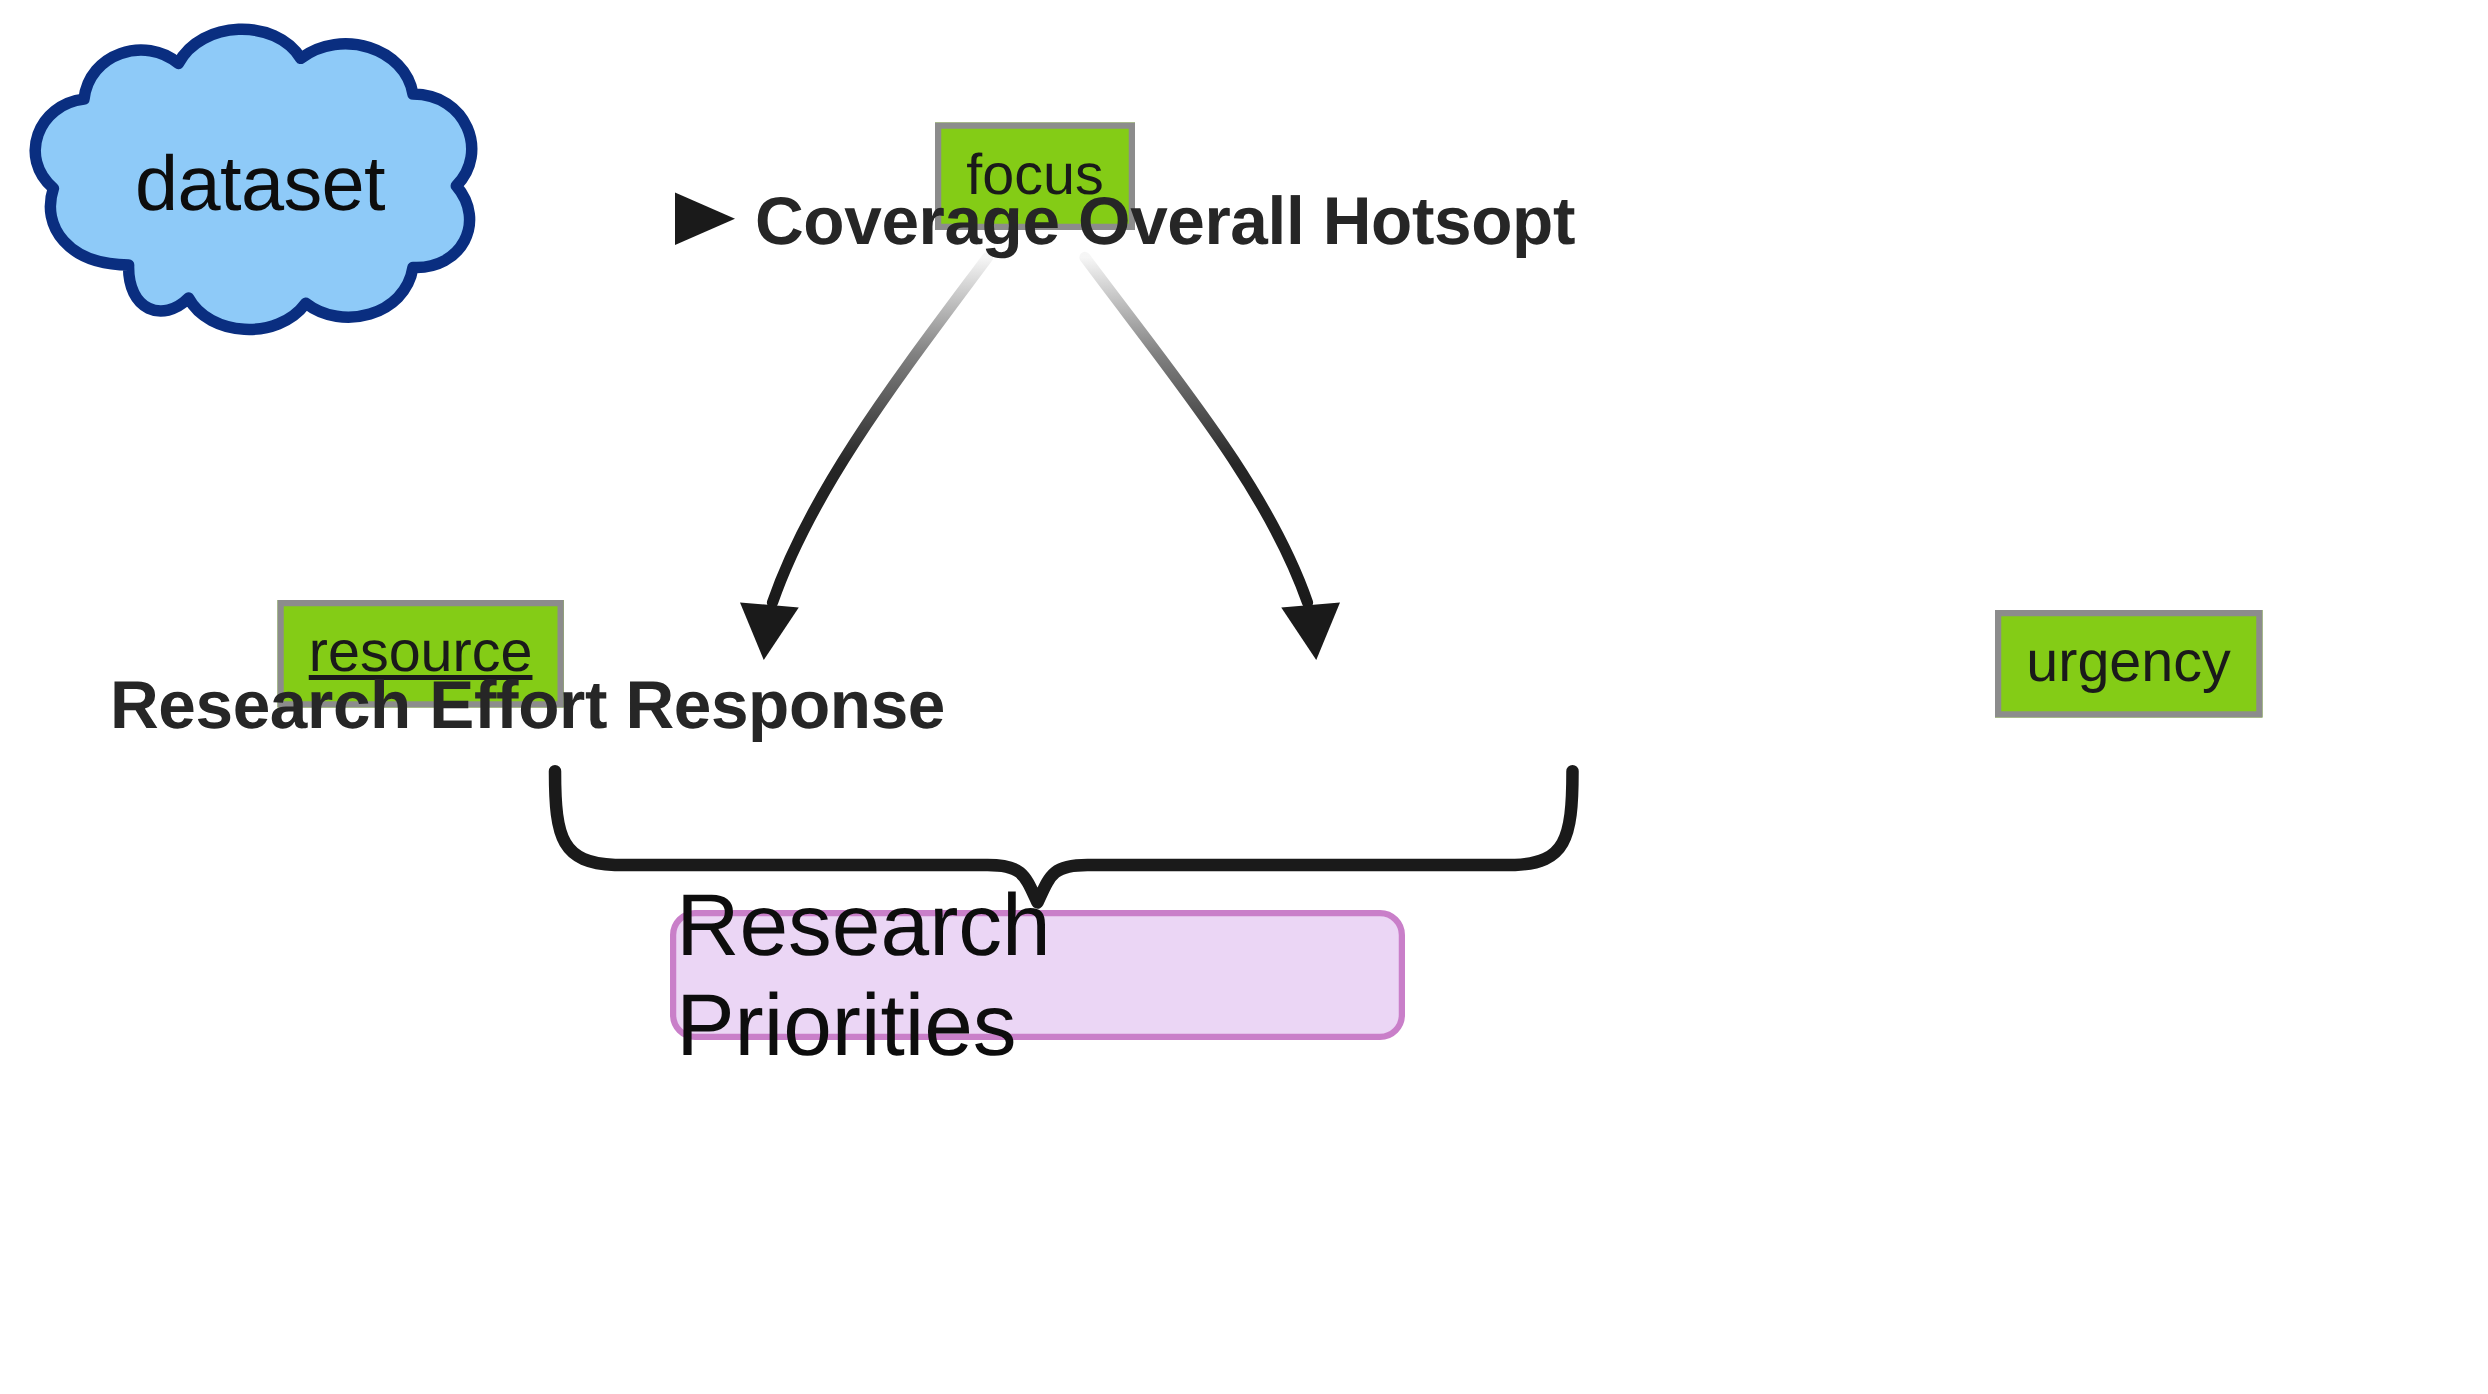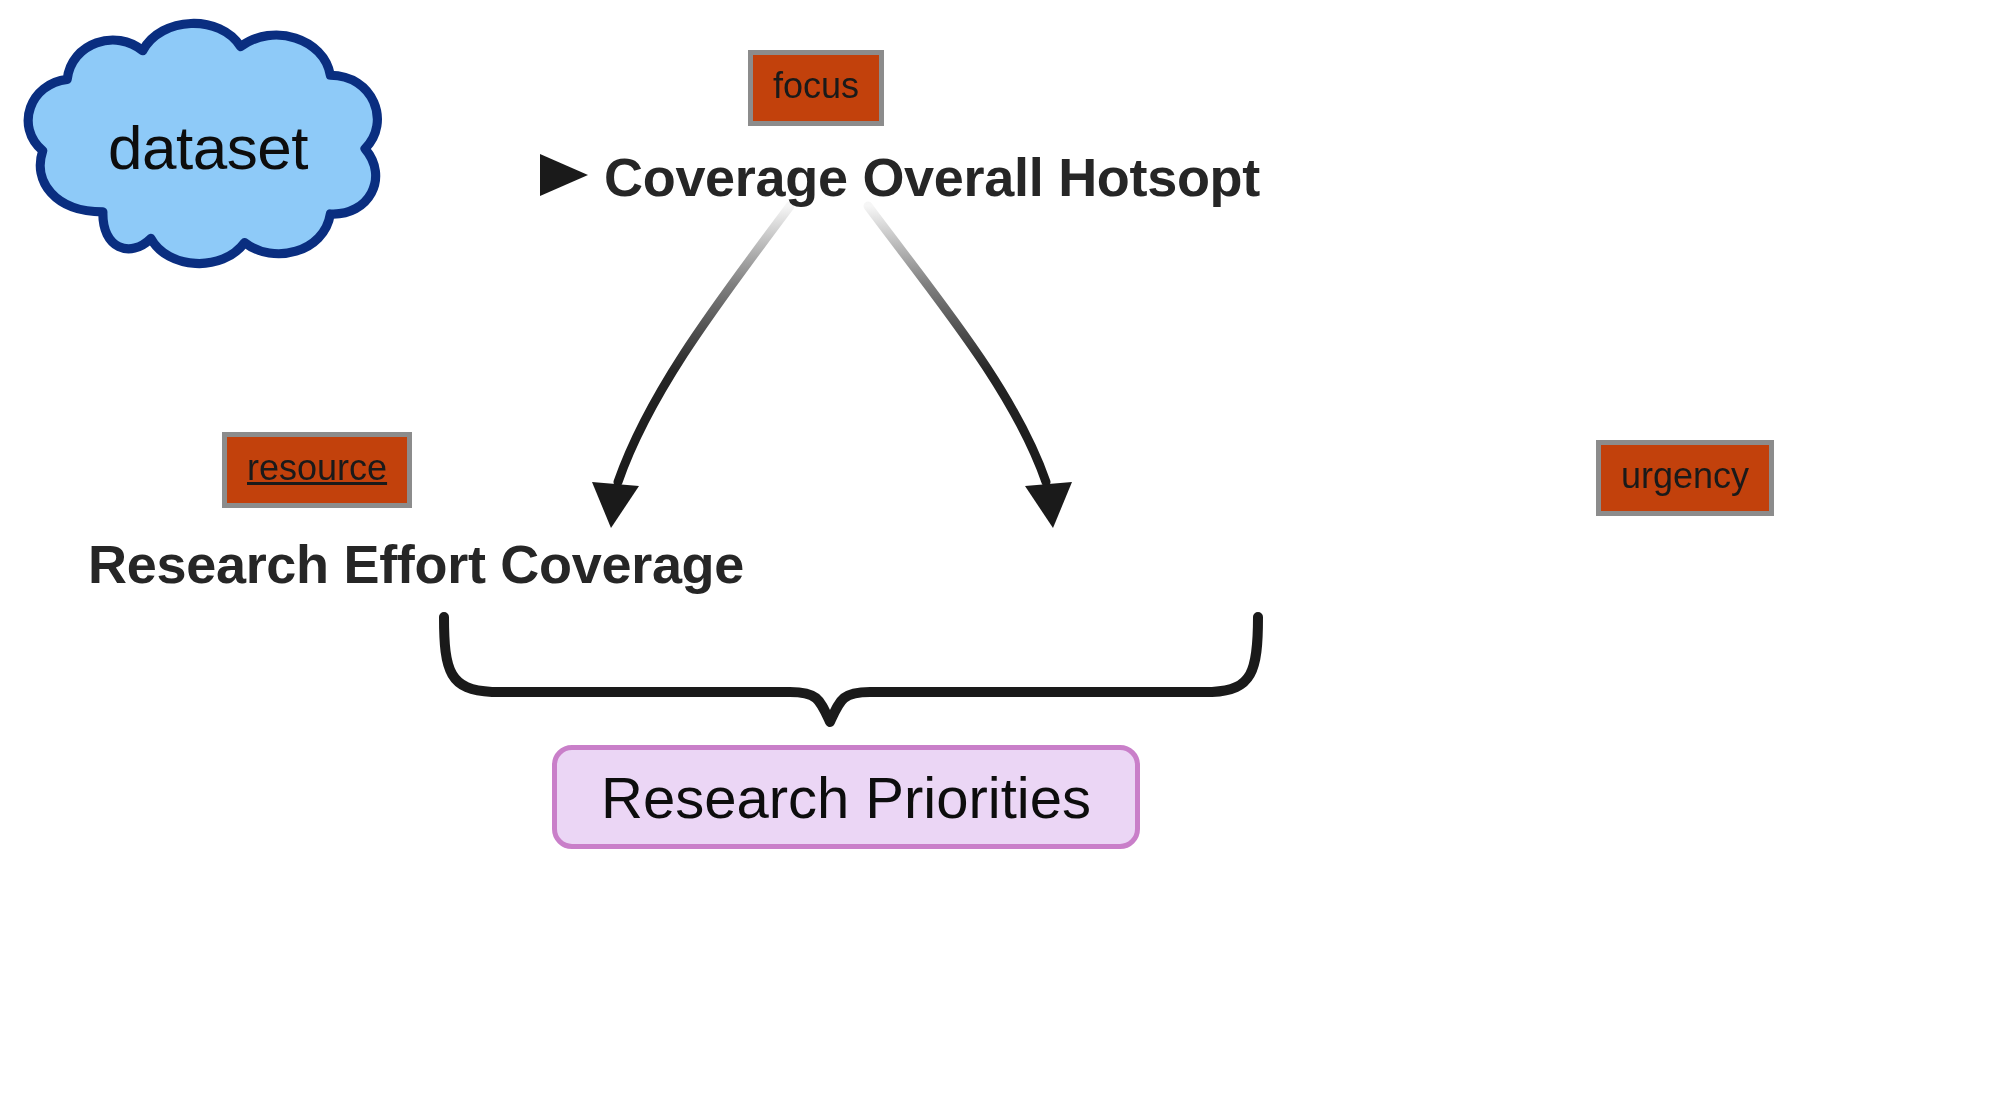--- a/index.html
+++ b/index.html
@@ -50,27 +50,28 @@
     font-weight: 400;
     letter-spacing: -0.5px;
     padding-left: 6px;
     box-sizing: border-box;
   }
 
   
   .tag-box {
     position: absolute;
     border: 5px solid #8c8c8c;
-    background: #c2410c;
-    font-size: 36px;
+    background: #84cc16;
+    font-size: 46px;
     color: #1a1a1a;
     line-height: 1;
     padding: 13px 20px 17px 20px;
     white-space: nowrap;
     box-sizing: border-box;
+    margin-top: 48px;
   }
   .tag-focus   { left: 748px;  top: 50px;  }
   .tag-resource{ left: 222px;  top: 432px; text-decoration: underline; }
   .tag-urgency { left: 1596px; top: 440px; }
 
   
   .node-label {
     position: absolute;
     font-size: 54px;
     font-weight: bold;
@@ -79,33 +80,32 @@
     letter-spacing: -0.3px;
   }
   .node-top   { left: 604px;  top: 146px; }
   .node-left  { left: 88px;   top: 533px; }
   .node-right { left: 968px;  top: 533px; }
 
   
   .result-box {
     position: absolute;
     left: 536px;
-    top: 745px;
+    top: 728px;
     width: 588px;
     height: 104px;
     background: #EBD6F5;
     border: 5px solid #C97FC9;
     border-radius: 20px;
     display: flex;
     align-items: center;
     justify-content: center;
-    font-size: 58px;
+    font-size: 70px;
     color: #0d0d0d;
     box-sizing: border-box;
-    margin-left: 16px;
   }
 </style>
 </head>
 <body>
 
 <div id="stage">
 
   <svg id="edges" viewBox="0 0 1990 1115">
     <defs>
       <linearGradient id="gradStraight" x1="0" y1="0" x2="1" y2="0">
@@ -171,21 +171,21 @@
   </svg>
 
   <div class="cloud-wrap">
     <div class="cloud-label">dataset</div>
   </div>
 
   <div class="tag-box tag-focus">focus</div>
   <div class="node-label node-top">Coverage Overall Hotsopt</div>
 
   <div class="tag-box tag-resource">resource</div>
-  <div class="node-label node-left">Research Effort Coverage</div>
+  <div class="node-label node-left">Research Effort Response</div>
 
   <div class="tag-box tag-urgency">urgency</div>
 
   <div class="result-box">
     <span>Research Priorities</span>
   </div>
 
 </div>
 
 </body></html>

